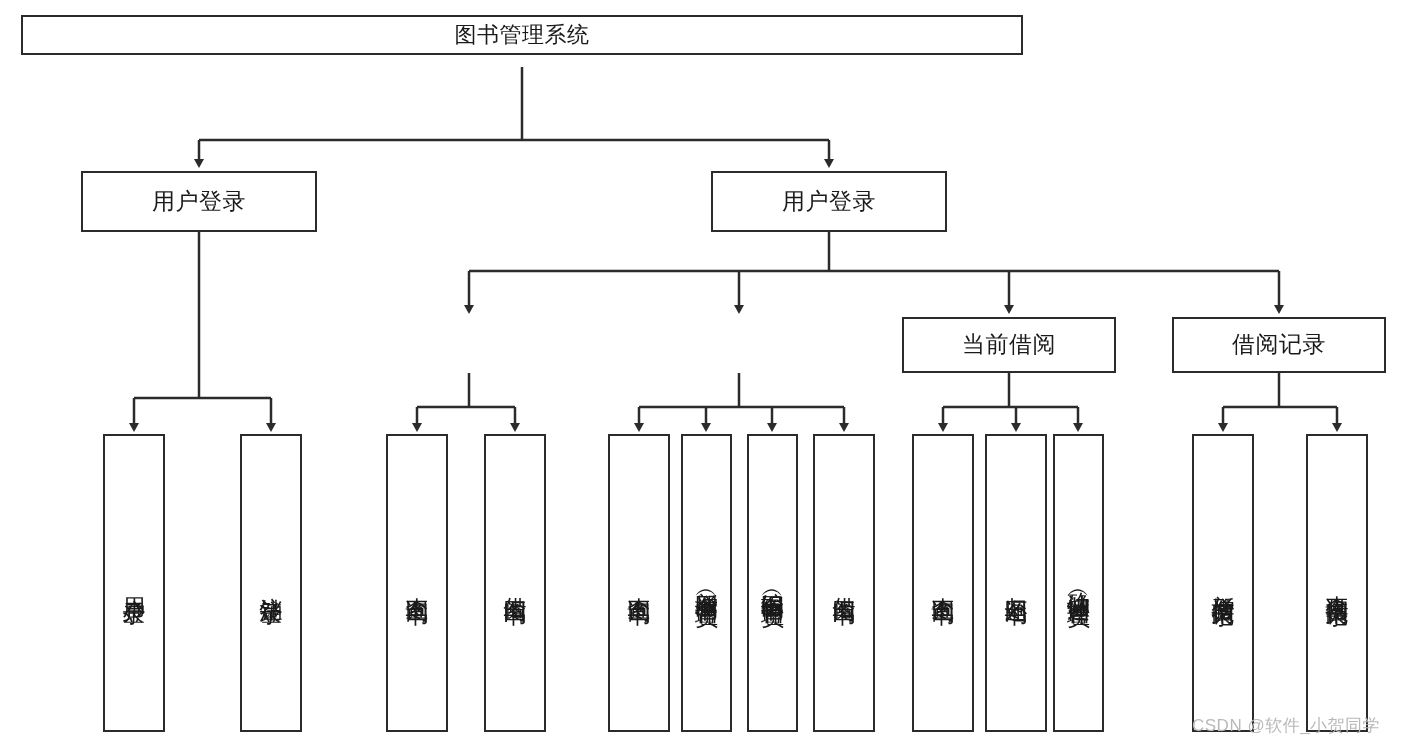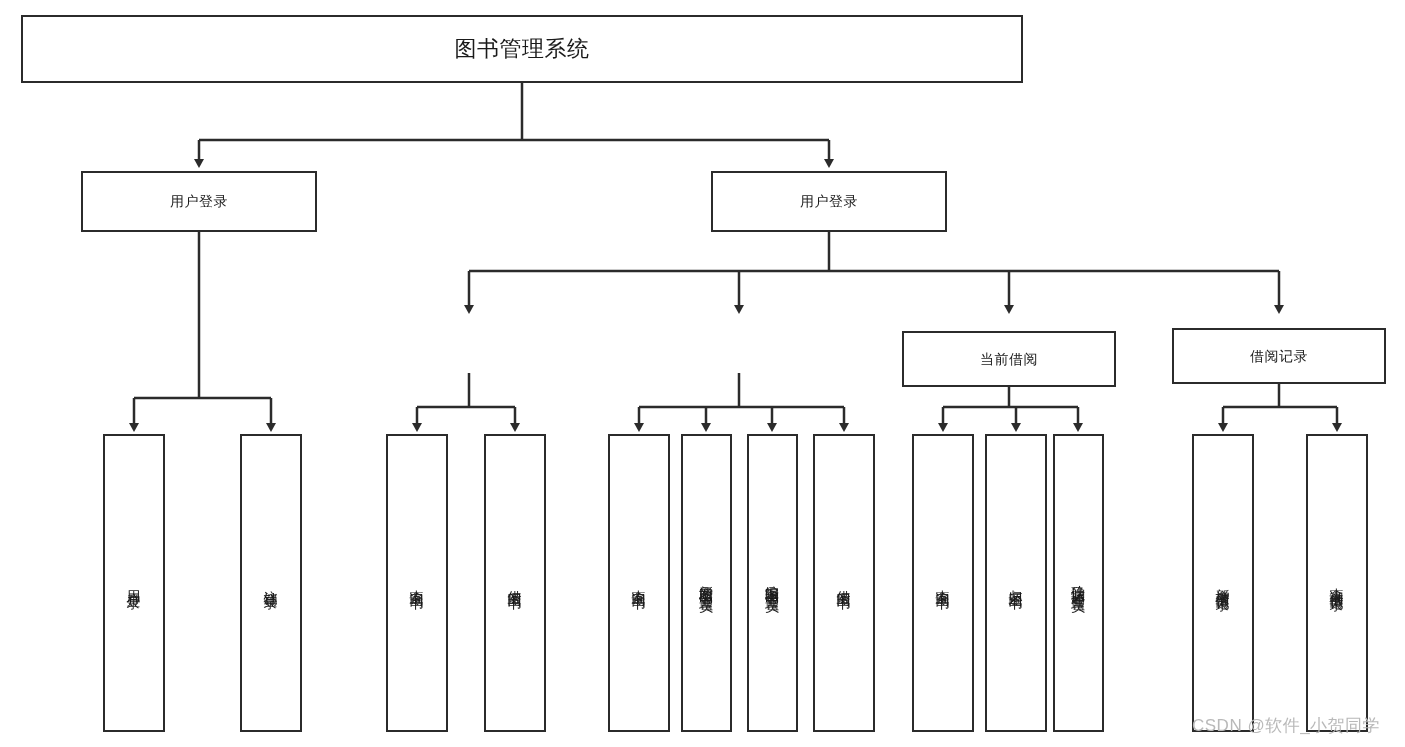--- a/index.html
+++ b/index.html
@@ -31,21 +31,21 @@
     box-sizing: border-box;
     background: #ffffff;
     border: 2.5px solid #2b2b2b;
     display: flex;
     align-items: center;
     justify-content: center;
     z-index: 2;
   }
   .node-label {
     color: #1a1a1a;
-    font-size: 14px;
+    font-size: 23px;
     line-height: 1.18;
     letter-spacing: 0.5px;
     text-align: center;
     white-space: nowrap;
   }
   .node.leaf .node-label {
     writing-mode: vertical-rl;
     text-orientation: upright;
     white-space: normal;
     letter-spacing: 2px;
@@ -118,35 +118,35 @@
       <path d="M1078,407 L1078,424" marker-end="url(#arrow)"></path>
     </g>
     <g stroke="#2b2b2b" stroke-width="2.5" fill="none">
       <path d="M1279,373 L1279,407"></path>
       <path d="M1223,407 L1337,407"></path>
       <path d="M1223,407 L1223,424" marker-end="url(#arrow)"></path>
       <path d="M1337,407 L1337,424" marker-end="url(#arrow)"></path>
     </g>
   </svg>
 
-  <div class="node root" style="left:21px; top:15px; width:1002px; height:68px;">
+  <div class="node root" style="left:21px; top:15px; width:1002px; height:40px;">
     <span class="node-label">图书管理系统</span>
   </div>
 
   <div class="node" style="left:81px; top:171px; width:236px; height:61px;">
     <span class="node-label">用户登录</span>
   </div>
   <div class="node" style="left:711px; top:171px; width:236px; height:61px;">
     <span class="node-label">用户登录</span>
   </div>
 
-  <div class="node" style="left:902px; top:317px; width:214px; height:56px;margin-top:14px;">
+  <div class="node" style="left:902px; top:317px; width:214px; height:56px;">
     <span class="node-label">当前借阅</span>
   </div>
-  <div class="node" style="left:1172px; top:317px; width:214px; height:56px;margin-top:11px;">
+  <div class="node" style="left:1172px; top:317px; width:214px; height:56px;">
     <span class="node-label">借阅记录</span>
   </div>
 
   <div class="node leaf" style="left:103px; top:434px; width:62px; height:298px;">
     <span class="node-label">用户登录</span>
   </div>
   <div class="node leaf" style="left:240px; top:434px; width:62px; height:298px;">
     <span class="node-label">注销登录</span>
   </div>
 

